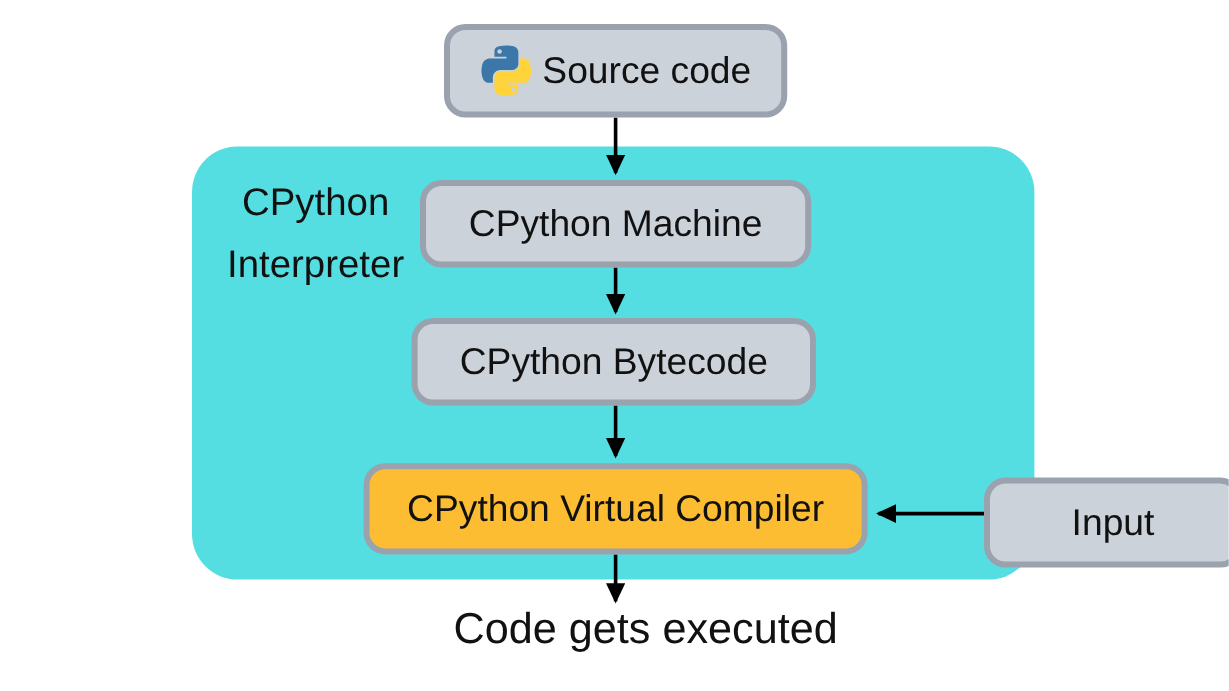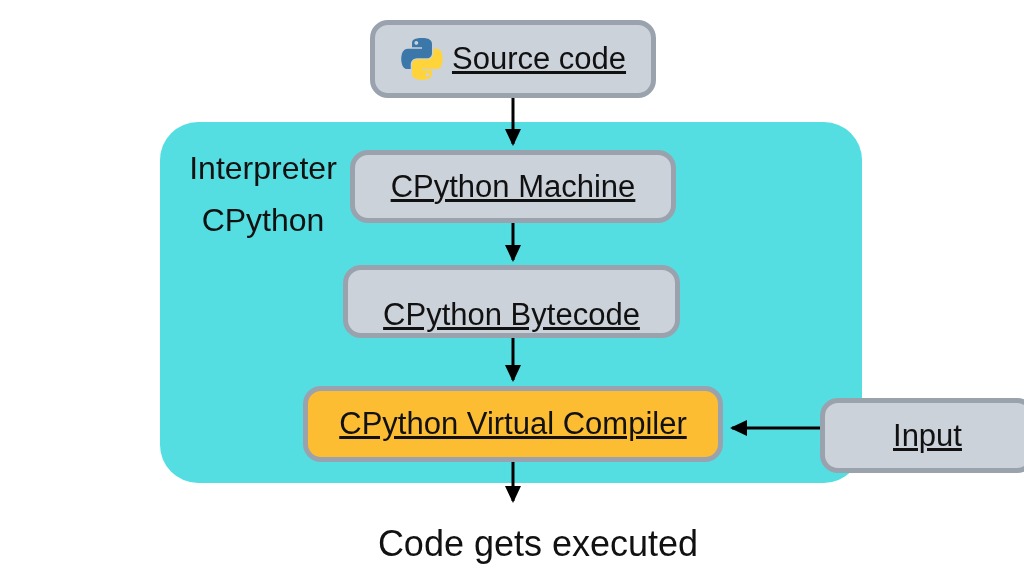--- a/index.html
+++ b/index.html
@@ -52,54 +52,52 @@
     display: flex;
     align-items: center;
     justify-content: center;
     gap: 8px;
     background: var(--node-fill, #ccd2da);
     border: 5px solid var(--node-border, #9aa2ae);
     border-radius: 18px;
     font-size: 31px;
     white-space: nowrap;
     z-index: 4;
-    text-decoration: underline;
   }
   .node-source   { left: 370px; top: 20px;  width: 286px; height: 78px; }
   .node-compiler { left: 350px; top: 150px; width: 326px; height: 73px; }
-  .node-bytecode { left: 343px; top: 265px; width: 337px; height: 73px; align-items: flex-end; }
+  .node-bytecode { left: 343px; top: 265px; width: 337px; height: 73px; }
   .node-vm       { left: 303px; top: 386px; width: 420px; height: 76px;
                    background: var(--highlight-fill, #fcbd33); }
   .node-input    { left: 820px; top: 398px; width: 215px; height: 75px; }
   .python-icon {
     width: 44px;
     height: 44px;
     flex: 0 0 auto;
   }
   .exec-text {
     position: absolute;
     left: 338px;
     top: 503px;
     width: 400px;
     text-align: center;
     font-size: 36px;
     z-index: 2;
     white-space: nowrap;
-    margin-top: 20px;
   }
 </style>
 </head>
 <body>
 
 <div class="stage">
 
   <div class="container-box"></div>
   <div class="container-label">
+    <div>CPython</div>
     <div>Interpreter</div>
-    <div>CPython</div>
   </div>
 
   <svg class="arrow-layer" viewBox="0 0 1024 576">
     <defs>
       <marker id="ah" markerUnits="userSpaceOnUse" markerWidth="20" markerHeight="18" refX="15" refY="8" orient="auto">
         <path d="M0,0 L17,8 L0,16 Z" fill="#000000"></path>
       </marker>
     </defs>
     <line x1="513" y1="98" x2="513" y2="144" stroke="#000000" stroke-width="3" marker-end="url(#ah)"></line>
     <line x1="513" y1="223" x2="513" y2="260" stroke="#000000" stroke-width="3" marker-end="url(#ah)"></line>

